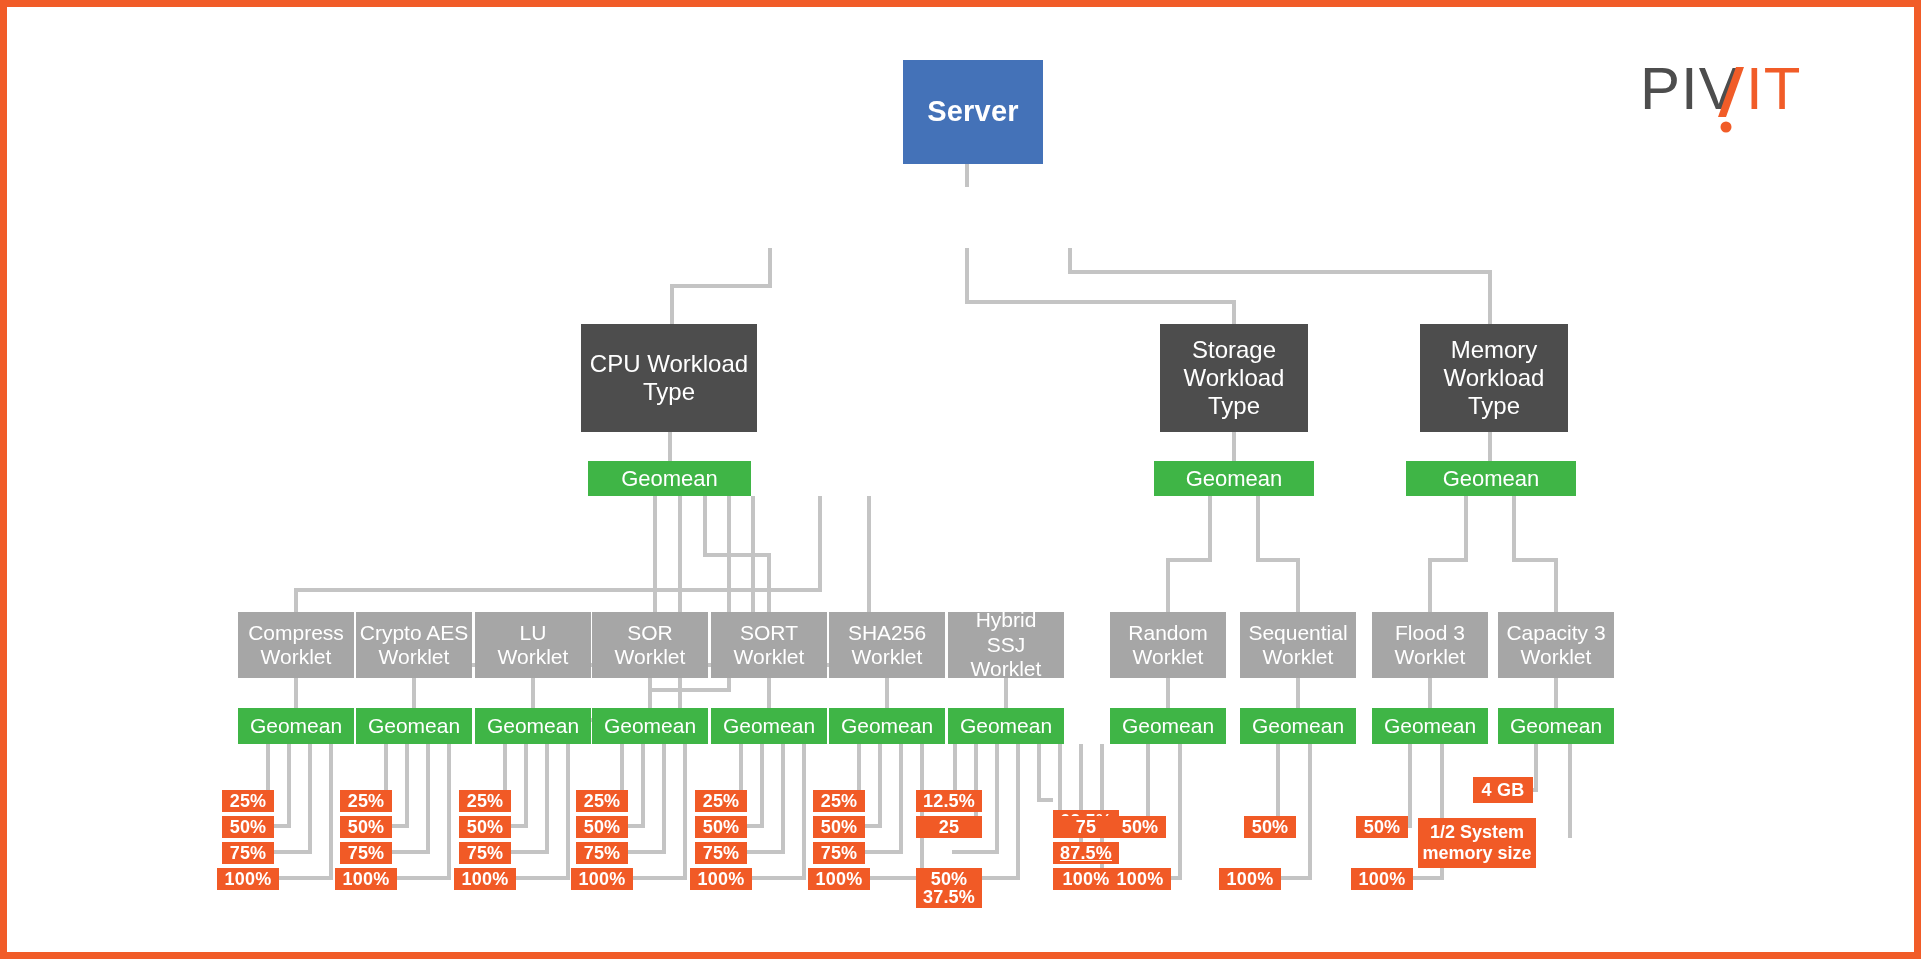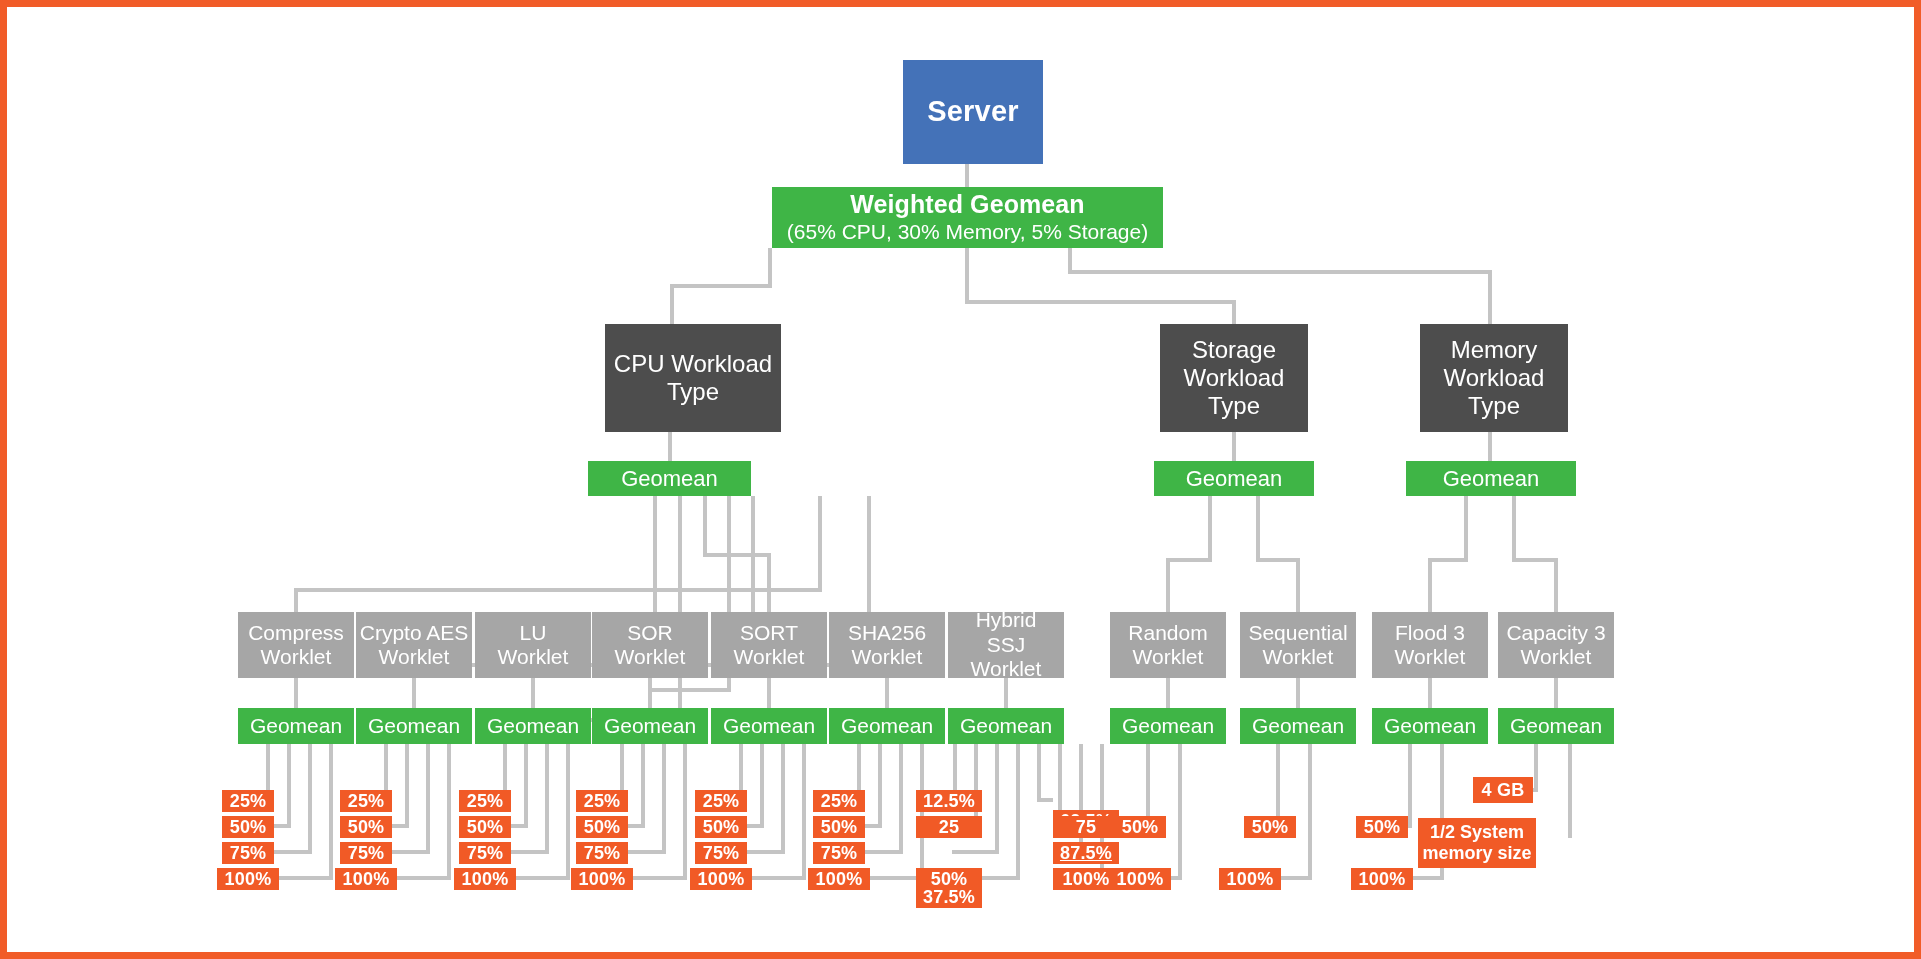--- a/index.html
+++ b/index.html
@@ -183,26 +183,22 @@
 
       <path d="M1536,744 L1536,790 L1512,790"></path>
       <path d="M1570,744 L1570,838"></path>
     </g>
   </svg>
 
   <div class="node blue n-server" style="left:903px; top:60px; width:140px; height:104px;">
     <span>Server</span>
   </div>
 
-  <div class="node green" style="left:772px; top:187px; width:391px; height:61px;">
-    <span class="n-wgeo-title">Weighted Geomean</span>
-    <span class="n-wgeo-sub">(65% CPU, 30% Memory, 5% Storage)</span>
-  </div>
-
-  <div class="node dark n-type" style="left:581px; top:324px; width:176px; height:108px;margin-left:24px;">
+
+  <div class="node dark n-type" style="left:581px; top:324px; width:176px; height:108px;">
     <span>CPU Workload</span>
     <span>Type</span>
   </div>
 
   <div class="node dark n-type" style="left:1160px; top:324px; width:148px; height:108px;">
     <span>Storage</span>
     <span>Workload</span>
     <span>Type</span>
   </div>
 
@@ -428,15 +424,23 @@
     </div>
 
   <div class="node orange n-val" style="left:1473px; top:777px; width:60px; height:26px;">
     <span>4 GB</span>
     </div>
   <div class="node orange n-val-2" style="left:1418px; top:818px; width:118px; height:50px;">
     <span>1/2 System</span>
     <span>memory size</span>
   </div>
 
+  <div id="logo">
+    <svg viewBox="0 0 190 78" xmlns="http://www.w3.org/2000/svg" width="190" height="78">
+      <text x="0" y="54" class="logo-text" fill="#4D4D4D">PIV</text>
+      <text x="106" y="54" class="logo-text" fill="#F15C28">IT</text>
+      <path d="M104,12 L86,62 L78,62 L96,12 Z" fill="#F15C28"></path>
+      <circle cx="86" cy="72" r="5.5" fill="#F15C28"></circle>
+    </svg>
+  </div>
 
   <div id="frame-border"></div>
 </div>
 
 </body></html>

